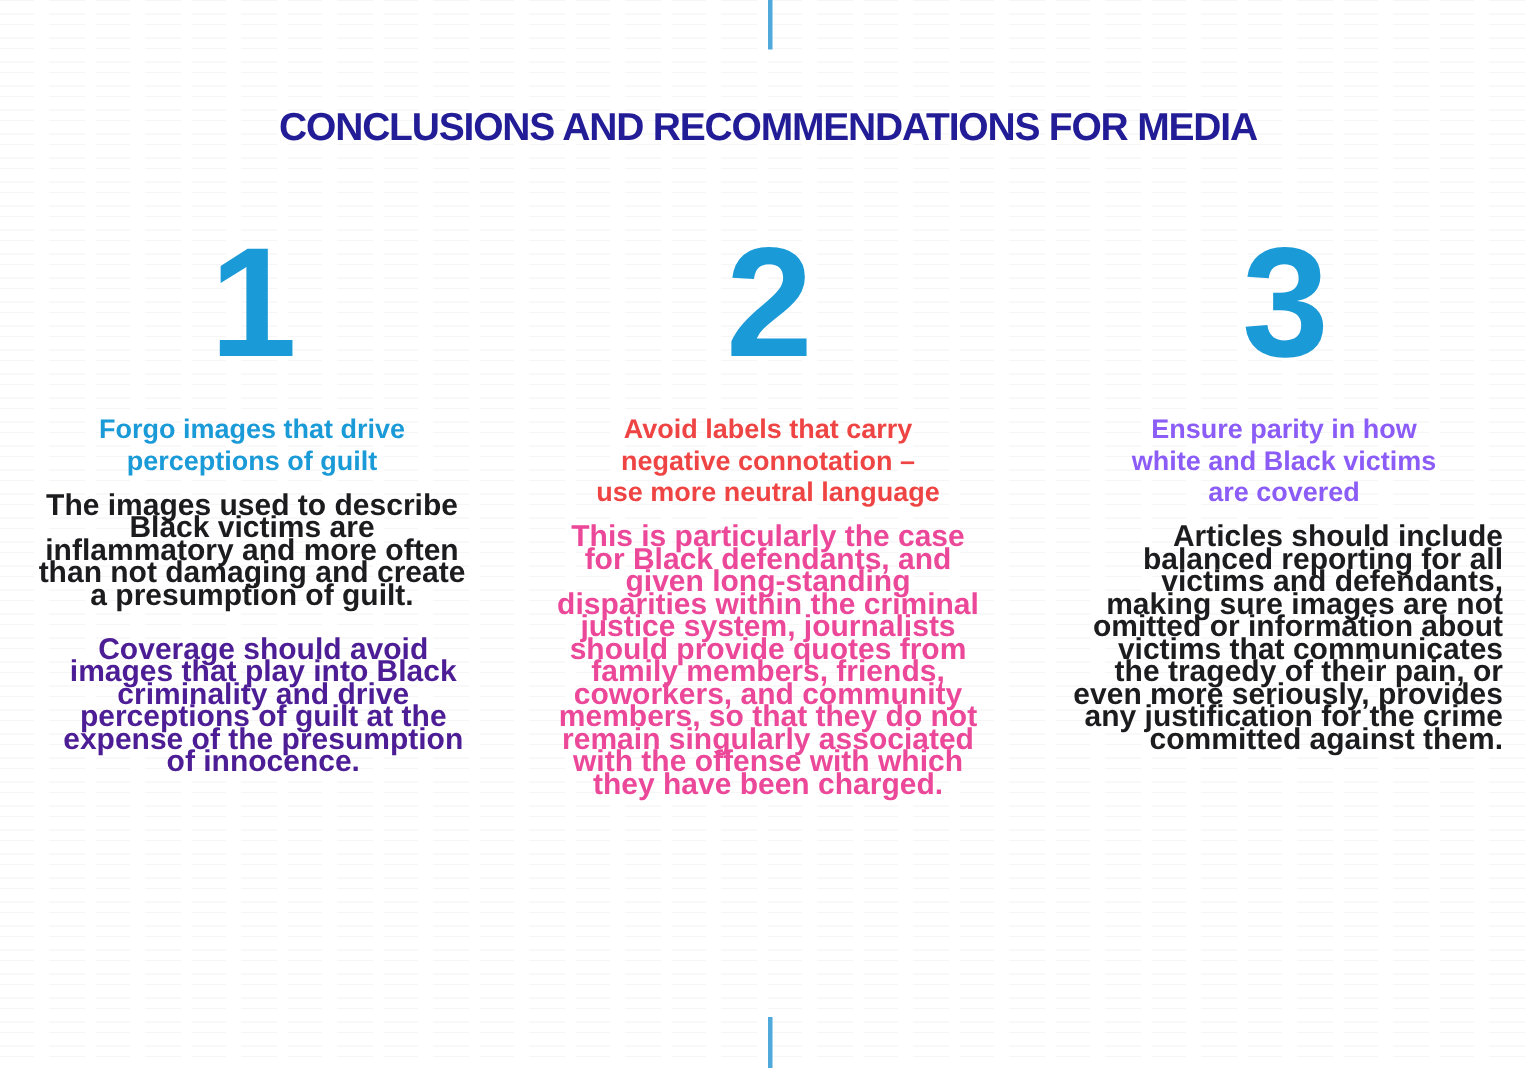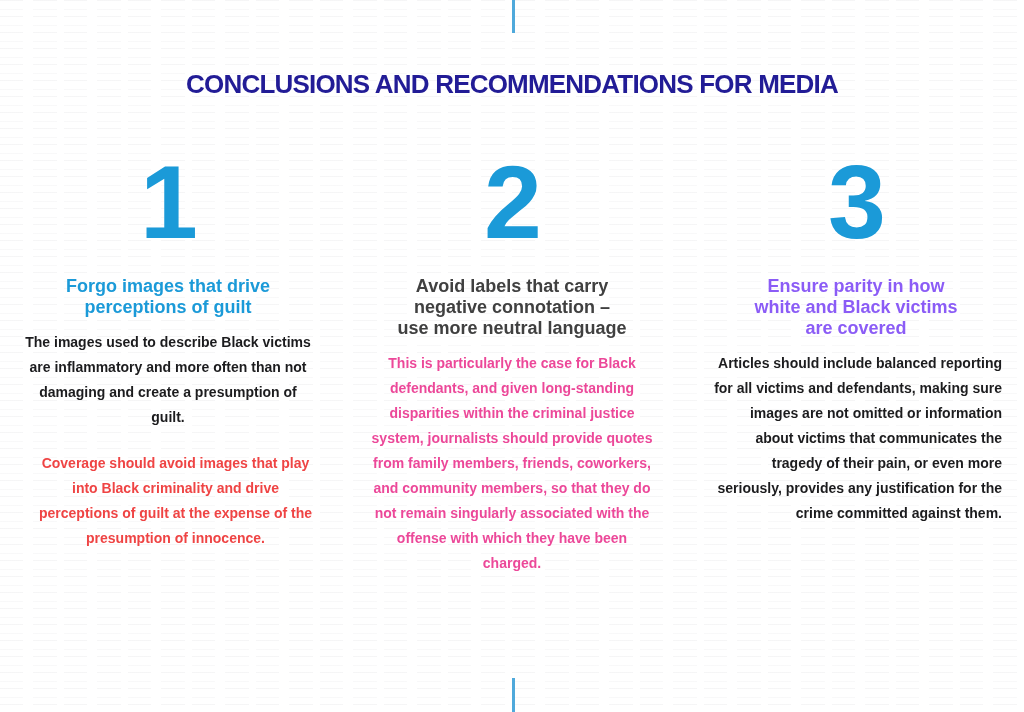--- a/index.html
+++ b/index.html
@@ -59,22 +59,22 @@
   }
   .heading {
     margin: 28px 0 0 0;
     font-size: 18px;
     line-height: 21px;
     font-weight: bold;
     white-space: pre-line;
   }
   .body-p {
     margin: 12px 0 0 0;
-    font-size: 14px;
-    line-height: 25px;
+    font-size: 20px;
+    line-height: 15px;
     font-weight: bold;
     color: #1c1c1e;
   }
   .body-p + .body-p { margin-top: 21px; }
 </style>
 </head>
 <body>
 
 <div class="page">
   <div class="texture"></div>
@@ -84,26 +84,26 @@
   <div class="content">
     <h1 class="title" style="color: rgb(34, 28, 150);">CONCLUSIONS AND RECOMMENDATIONS FOR MEDIA</h1>
 
     <div class="columns">
 
       <section class="col">
         <div class="num" style="color: rgb(27, 154, 216);">1</div>
         <h2 class="heading" style="color: rgb(27, 154, 216);">Forgo images that drive
 perceptions of guilt</h2>
         <p class="body-p" style="color: rgb(28, 28, 30);">The images used to describe Black victims are inflammatory and more often than not damaging and create a presumption of guilt.</p>
-        <p class="body-p" style="color: #ef4444; margin-left: 15px;">Coverage should avoid images that play into Black criminality and drive perceptions of guilt at the expense of the presumption of innocence.</p>
+        <p class="body-p" style="color: #4c1d95; margin-left: 15px;">Coverage should avoid images that play into Black criminality and drive perceptions of guilt at the expense of the presumption of innocence.</p>
       </section>
 
       <section class="col">
         <div class="num" style="color: rgb(27, 154, 216);">2</div>
-        <h2 class="heading" style="color: #404040;">Avoid labels that carry
+        <h2 class="heading" style="color: #ef4444;">Avoid labels that carry
 negative connotation –
 use more neutral language</h2>
         <p class="body-p" style="color: #ec4899;">This is particularly the case for Black defendants, and given long-standing disparities within the criminal justice system, journalists should provide quotes from family members, friends, coworkers, and community members, so that they do not remain singularly associated with the offense with which they have been charged.</p>
       </section>
 
       <section class="col">
         <div class="num" style="color: rgb(27, 154, 216);">3</div>
         <h2 class="heading" style="color: #8b5cf6;">Ensure parity in how
 white and Black victims
 are covered</h2>

